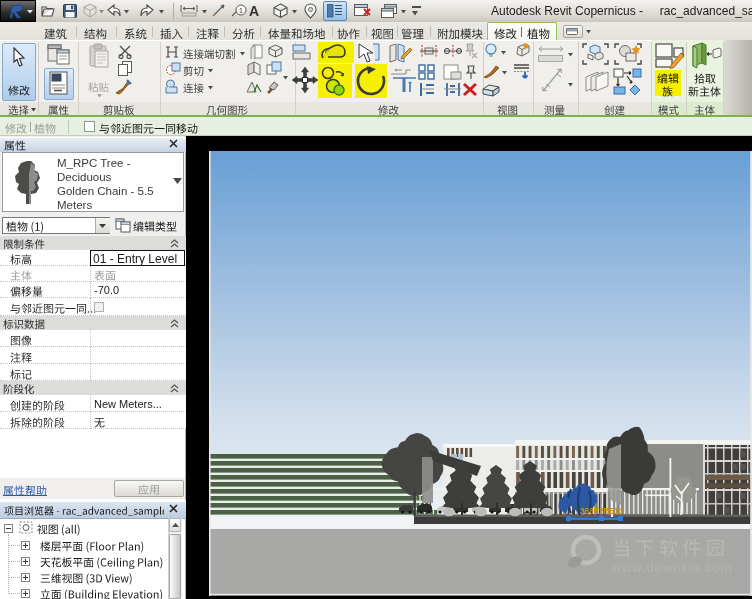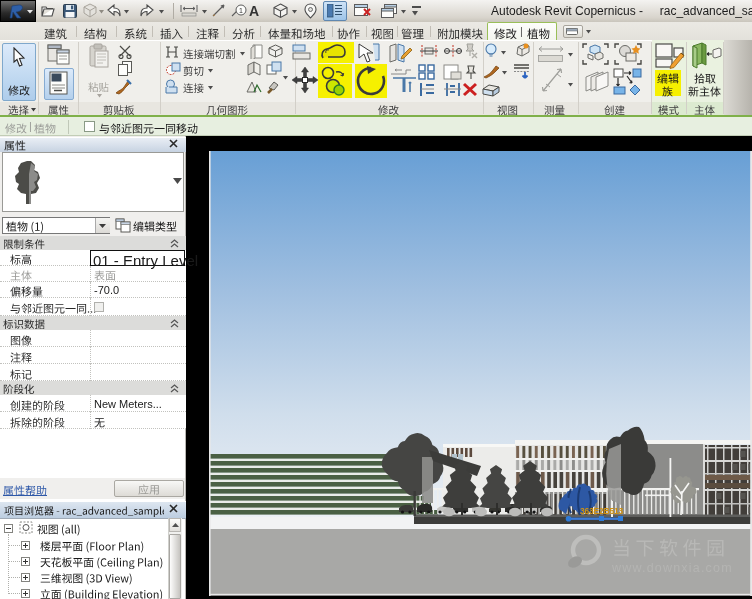--- a/index.html
+++ b/index.html
@@ -496,20 +496,21 @@
     </svg>
     <svg style="position:absolute;left:169px;top:139px;" width="9" height="9" viewBox="0 0 9 9">
       <path d="M1 1 L8 8 M8 1 L1 8" stroke="#2a2a2a" stroke-width="1.6"></path>
     </svg>
     <div style="position:absolute;left:2px;top:152px;width:182px;height:60px;background:#fff;border:1px solid #9a9a96;box-sizing:border-box;"></div>
     <svg style="position:absolute;left:6px;top:154px;" width="46" height="56" viewBox="0 0 46 56">
       <rect width="46" height="56" fill="#fff"></rect>
 <path d="M21 7 L15 9 L12 14 L13 18 L9 22 L10 28 L13 30 L11 35 L15 39 L20 40 L20 50 L25 50 L25 40 L30 39 L33 34 L31 29 L34 24 L32 18 L28 16 L29 11 L25 7 Z" fill="#4c4c48"></path>
 <path d="M25 9 L29 12 L28 17 L32 20 L31 26 L28 28 L30 33 L27 37 L25 37 L25 50 L23 50 L23 20 Z" fill="#8c8c8a"></path>
     </svg>
+    <div class="lt" style="left:57px;top:156px;font-size:11.5px;line-height:14px;color:#3a3a3a">M_RPC Tree -<br>Deciduous<br>Golden Chain - 5.5<br>Meters</div>
     <svg style="position:absolute;left:173px;top:178px" width="9" height="7">
       <path d="M0 0 L9 0 L4.5 6 Z" fill="#4a4a4a"></path>
     </svg>
     <div style="position:absolute;left:2px;top:217px;width:108px;height:17px;background:#fff;border:1px solid #777;box-sizing:border-box;"></div>
     <svg style="position:absolute;left:6px;top:219px;overflow:visible" width="40" height="17">
       <path d="M1.9 -9.2V-7.1H0.5V-6.3H1.9C1.6 -4.9 0.9 -3.1 0.3 -2.2C0.4 -2 0.6 -1.6 0.7 -1.4C1.2 -2 1.6 -3.1 1.9 -4.3V0.9H2.7V-4.8C3 -4.2 3.3 -3.6 3.4 -3.3L4 -3.9C3.8 -4.2 3 -5.4 2.7 -5.9V-6.3H3.9V-7.1H2.7V-9.2ZM6.6 -9.3C6.6 -8.9 6.5 -8.5 6.4 -8H4.1V-7.3H6.3L6.1 -6.4H4.6V-0.1H3.6V0.6H10.5V-0.1H9.5V-6.4H6.9L7.1 -7.3H10.2V-8H7.2L7.4 -9.2ZM5.3 -0.1V-1.1H8.8V-0.1ZM5.3 -4.2H8.8V-3.3H5.3ZM5.3 -4.8V-5.8H8.8V-4.8ZM5.3 -2.7H8.8V-1.7H5.3Z M16.9 -9.2C16.5 -7.6 15.9 -6 14.9 -5C15.1 -4.9 15.4 -4.7 15.6 -4.5C16 -5.1 16.5 -5.8 16.8 -6.6H17.8C17.3 -4.9 16.3 -3 15.1 -2.1C15.3 -2 15.6 -1.8 15.8 -1.6C17 -2.7 18 -4.7 18.5 -6.6H19.4C18.8 -3.8 17.6 -1.1 15.8 0.2C16 0.3 16.3 0.5 16.5 0.7C18.3 -0.8 19.6 -3.7 20.1 -6.6H20.6C20.4 -2.2 20.2 -0.6 19.8 -0.2C19.7 -0.1 19.6 -0 19.4 -0C19.2 -0 18.8 -0 18.3 -0.1C18.4 0.2 18.5 0.5 18.5 0.7C19 0.8 19.4 0.8 19.7 0.7C20.1 0.7 20.3 0.6 20.5 0.3C21 -0.2 21.2 -2 21.4 -7C21.4 -7.1 21.5 -7.4 21.5 -7.4H17.1C17.3 -7.9 17.5 -8.5 17.6 -9.1ZM12.1 -8.6C11.9 -7.2 11.7 -5.9 11.3 -4.9C11.5 -4.9 11.8 -4.7 11.9 -4.6C12.1 -5 12.3 -5.6 12.4 -6.2H13.4V-3.7C12.7 -3.5 11.9 -3.3 11.4 -3.1L11.6 -2.3L13.4 -2.9V0.9H14.2V-3.2L15.6 -3.6L15.5 -4.3L14.2 -3.9V-6.2H15.3V-7H14.2V-9.2H13.4V-7H12.6C12.7 -7.5 12.7 -8 12.8 -8.5Z M27.1 2.2 27.7 1.9C26.8 0.3 26.3 -1.6 26.3 -3.4C26.3 -5.3 26.8 -7.1 27.7 -8.7L27.1 -9C26.1 -7.3 25.5 -5.6 25.5 -3.4C25.5 -1.3 26.1 0.5 27.1 2.2Z M29.1 0H33.6V-0.8H32V-8.1H31.2C30.7 -7.8 30.2 -7.6 29.5 -7.5V-6.9H31V-0.8H29.1Z M35.4 2.2C36.4 0.5 37 -1.3 37 -3.4C37 -5.6 36.4 -7.3 35.4 -9L34.7 -8.7C35.7 -7.1 36.2 -5.3 36.2 -3.4C36.2 -1.6 35.7 0.3 34.7 1.9Z" transform="translate(0,11.7)" fill="#1a1a1a"></path>
     </svg>
     <div style="position:absolute;left:95px;top:218px;width:14px;height:15px;background:linear-gradient(#f4f4f2,#dcdad6);border-left:1px solid #aaa;"></div>
     <svg style="position:absolute;left:99px;top:224px" width="7" height="5">
       <path d="M0 0 L7 0 L3.5 4 Z" fill="#3a3a3a"></path>
@@ -535,21 +536,21 @@
     <div style="position:absolute;left:0;top:266px;width:186px;height:16px;background:#fff;border-bottom:1px dotted #c2c2be;box-sizing:border-box;"></div>
     <div style="position:absolute;left:90px;top:266px;width:1px;height:16px;border-left:1px dotted #c2c2be"></div>
     <div style="position:absolute;left:0;top:282px;width:186px;height:16px;background:#fff;border-bottom:1px dotted #c2c2be;box-sizing:border-box;"></div>
     <div style="position:absolute;left:90px;top:282px;width:1px;height:16px;border-left:1px dotted #c2c2be"></div>
     <div style="position:absolute;left:0;top:298px;width:186px;height:18px;background:#fff;border-bottom:1px dotted #c2c2be;box-sizing:border-box;"></div>
     <div style="position:absolute;left:90px;top:298px;width:1px;height:18px;border-left:1px dotted #c2c2be"></div>
     <svg style="position:absolute;left:10px;top:252px;overflow:visible" width="24" height="17">
       <path d="M5.1 -8.4V-7.6H9.9V-8.4ZM8.6 -3.6C9.1 -2.5 9.6 -1 9.8 -0.2L10.5 -0.5C10.3 -1.3 9.8 -2.7 9.3 -3.8ZM5.4 -3.8C5.1 -2.6 4.6 -1.4 4 -0.6C4.2 -0.5 4.5 -0.3 4.7 -0.2C5.3 -1 5.8 -2.3 6.2 -3.6ZM4.6 -5.8V-5H7V-0.2C7 -0.1 7 -0 6.8 0C6.6 0 6.1 0 5.6 -0C5.7 0.2 5.8 0.6 5.8 0.8C6.6 0.8 7.1 0.8 7.4 0.7C7.7 0.5 7.8 0.3 7.8 -0.2V-5H10.5V-5.8ZM2.2 -9.2V-6.9H0.5V-6.1H2C1.7 -4.8 1 -3.2 0.3 -2.4C0.4 -2.2 0.6 -1.8 0.7 -1.6C1.3 -2.3 1.8 -3.5 2.2 -4.6V0.9H3V-4.9C3.4 -4.3 3.9 -3.7 4 -3.3L4.5 -4C4.3 -4.3 3.4 -5.5 3 -5.8V-6.1H4.5V-6.9H3V-9.2Z M14.1 -6.1H18.9V-5.1H14.1ZM13.3 -6.8V-4.5H19.8V-6.8ZM15.9 -9.1 16.2 -8.1H11.6V-7.4H21.3V-8.1H17.1C17 -8.4 16.8 -8.9 16.6 -9.3ZM12.1 -3.9V0.9H12.8V-3.2H20.1V0C20.1 0.1 20.1 0.2 19.9 0.2C19.8 0.2 19.3 0.2 18.8 0.2C18.9 0.3 19 0.6 19.1 0.8C19.8 0.8 20.3 0.8 20.6 0.7C20.9 0.6 21 0.4 21 0V-3.9ZM14.1 -2.6V0.2H14.9V-0.3H18.8V-2.6ZM14.9 -2H18V-0.9H14.9Z" transform="translate(0,11.7)" fill="#2a2a2a"></path>
     </svg>
     <div style="position:absolute;left:90px;top:250px;width:95px;height:16px;background:#fff;border:1.5px solid #111;box-sizing:border-box;"></div>
-    <div class="lt" style="left:93px;top:252px;font-size:15px;color:#1a1a1a">01 - Entry Level</div>
+    <div class="lt" style="left:93px;top:252px;font-size:12px;color:#1a1a1a">01 - Entry Level</div>
     <svg style="position:absolute;left:10px;top:268px;overflow:visible" width="24" height="17">
       <path d="M4.1 -8.7C4.8 -8.2 5.6 -7.5 6 -7H1.1V-6.2H5V-3.8H1.6V-3H5V-0.3H0.6V0.5H10.4V-0.3H5.9V-3H9.4V-3.8H5.9V-6.2H9.9V-7H6.3L6.8 -7.4C6.4 -7.9 5.5 -8.7 4.8 -9.2Z M13.8 -9.2C13.2 -7.5 12.3 -5.9 11.3 -4.8C11.5 -4.6 11.7 -4.2 11.8 -4C12.1 -4.4 12.5 -4.8 12.8 -5.3V0.9H13.6V-6.7C13.9 -7.4 14.3 -8.2 14.5 -9ZM15.6 -1.9V-1.2H17.4V0.8H18.2V-1.2H20V-1.9H18.2V-5.7C18.9 -3.8 19.9 -2 21.1 -0.9C21.2 -1.1 21.5 -1.4 21.7 -1.6C20.5 -2.5 19.4 -4.4 18.7 -6.2H21.5V-7H18.2V-9.2H17.4V-7H14.3V-6.2H16.9C16.2 -4.4 15.1 -2.5 13.8 -1.5C14 -1.4 14.3 -1.1 14.4 -0.9C15.6 -1.9 16.7 -3.8 17.4 -5.7V-1.9Z" transform="translate(0,11.7)" fill="#9a9a98"></path>
     </svg>
     <svg style="position:absolute;left:94px;top:268px;overflow:visible" width="24" height="17">
       <path d="M2.8 0.9C3 0.7 3.4 0.6 6.5 -0.4C6.5 -0.6 6.4 -0.9 6.4 -1.1L3.7 -0.3V-2.8C4.3 -3.2 4.9 -3.7 5.4 -4.2C6.3 -1.9 7.8 -0.3 10.1 0.5C10.2 0.3 10.4 -0 10.6 -0.2C9.5 -0.5 8.6 -1.1 7.9 -1.8C8.5 -2.2 9.3 -2.8 10 -3.3L9.3 -3.8C8.8 -3.3 8.1 -2.7 7.4 -2.3C6.9 -2.8 6.5 -3.5 6.2 -4.2H10.3V-4.9H5.9V-5.9H9.4V-6.6H5.9V-7.5H9.9V-8.3H5.9V-9.2H5.1V-8.3H1.2V-7.5H5.1V-6.6H1.7V-5.9H5.1V-4.9H0.7V-4.2H4.4C3.3 -3.3 1.8 -2.5 0.4 -2C0.6 -1.8 0.8 -1.5 0.9 -1.3C1.6 -1.6 2.2 -1.9 2.8 -2.2V-0.6C2.8 -0.2 2.6 0 2.4 0.1C2.5 0.3 2.7 0.7 2.8 0.9Z M15.3 -3.7H17.6V-2.4H15.3ZM15.3 -4.3V-5.6H17.6V-4.3ZM15.3 -1.8H17.6V-0.5H15.3ZM11.6 -8.5V-7.7H15.9C15.8 -7.3 15.7 -6.8 15.6 -6.3H12.1V0.9H12.9V0.3H20V0.9H20.9V-6.3H16.4L16.9 -7.7H21.4V-8.5ZM12.9 -0.5V-5.6H14.5V-0.5ZM20 -0.5H18.4V-5.6H20Z" transform="translate(0,11.7)" fill="#9a9a98"></path>
     </svg>
     <svg style="position:absolute;left:10px;top:284px;overflow:visible" width="35" height="17">
       <path d="M3.9 -8.1V-5.8C3.9 -4.1 3.9 -1.6 3.1 0.3C3.3 0.4 3.6 0.6 3.8 0.8C4.5 -1 4.7 -3.6 4.7 -5.4H10.1V-8.1H7.6C7.4 -8.4 7.2 -8.9 7 -9.3L6.2 -9.1C6.4 -8.8 6.6 -8.4 6.7 -8.1ZM3.1 -9.2C2.5 -7.5 1.4 -5.9 0.3 -4.8C0.5 -4.6 0.7 -4.2 0.8 -4C1.2 -4.4 1.6 -4.9 1.9 -5.4V0.9H2.7V-6.6C3.1 -7.3 3.5 -8.1 3.8 -9ZM4.7 -7.3H9.2V-6.1H4.7ZM9.6 -4V-2.3H8.5V-4ZM4.8 -4.6V0.8H5.5V-1.6H6.4V0.5H7V-1.6H8V0.5H8.5V-1.6H9.6V0C9.6 0.1 9.5 0.2 9.4 0.2C9.3 0.2 9.1 0.2 8.7 0.2C8.8 0.3 8.9 0.6 8.9 0.8C9.4 0.8 9.7 0.8 10 0.7C10.2 0.6 10.2 0.4 10.2 0V-4.6ZM5.5 -2.3V-4H6.4V-2.3ZM7 -4H8V-2.3H7Z M14.7 -9.1C14 -8.8 12.7 -8.5 11.6 -8.3C11.7 -8.1 11.8 -7.8 11.9 -7.6C12.3 -7.7 12.7 -7.8 13.2 -7.9V-6.1H11.5V-5.3H13C12.6 -4.1 12 -2.6 11.4 -1.8C11.5 -1.6 11.7 -1.3 11.8 -1.1C12.3 -1.8 12.8 -2.9 13.2 -4V0.9H14V-4.2C14.3 -3.7 14.7 -3 14.8 -2.7L15.3 -3.4C15.1 -3.7 14.2 -4.8 14 -5.1V-5.3H15.3V-6.1H14V-8.1C14.4 -8.2 14.9 -8.3 15.3 -8.5ZM16.6 -6.5C17 -6.3 17.4 -6 17.7 -5.7C16.9 -5.3 16.1 -4.9 15.2 -4.8C15.4 -4.6 15.6 -4.3 15.6 -4.1C17.8 -4.7 20 -5.9 20.9 -8L20.4 -8.2L20.3 -8.2H18.2C18.4 -8.5 18.7 -8.8 18.9 -9.1L18 -9.2C17.5 -8.4 16.5 -7.5 15.2 -6.8C15.4 -6.7 15.6 -6.4 15.7 -6.3C16.4 -6.6 17 -7 17.5 -7.5H19.8C19.4 -6.9 18.9 -6.5 18.4 -6.1C18 -6.4 17.6 -6.7 17.2 -6.9ZM17.1 -2.1C17.6 -1.9 18.1 -1.5 18.4 -1.1C17.4 -0.5 16.2 0 15 0.2C15.1 0.4 15.3 0.7 15.4 0.9C18.1 0.3 20.6 -1.1 21.5 -4L21 -4.3L20.9 -4.2H18.9C19.2 -4.5 19.4 -4.8 19.5 -5.1L18.7 -5.2C18.1 -4.3 17 -3.1 15.3 -2.4C15.5 -2.2 15.8 -2 15.9 -1.8C16.9 -2.3 17.7 -2.9 18.3 -3.5H20.5C20.1 -2.8 19.6 -2.1 19 -1.6C18.7 -1.9 18.2 -2.3 17.8 -2.6Z M24.8 -7.3H30.2V-6.7H24.8ZM24.8 -8.4H30.2V-7.8H24.8ZM23.9 -8.9V-6.2H31V-8.9ZM22.6 -5.7V-5.1H32.4V-5.7ZM24.5 -3H27.1V-2.4H24.5ZM27.9 -3H30.5V-2.4H27.9ZM24.5 -4.1H27.1V-3.5H24.5ZM27.9 -4.1H30.5V-3.5H27.9ZM22.5 -0V0.6H32.5V-0H27.9V-0.7H31.6V-1.3H27.9V-1.9H31.4V-4.6H23.7V-1.9H27.1V-1.3H23.4V-0.7H27.1V-0Z" transform="translate(0,11.7)" fill="#2a2a2a"></path>
     </svg>
     <div class="lt" style="left:94px;top:284px;font-size:11px;color:#1a1a1a">-70.0</div>

